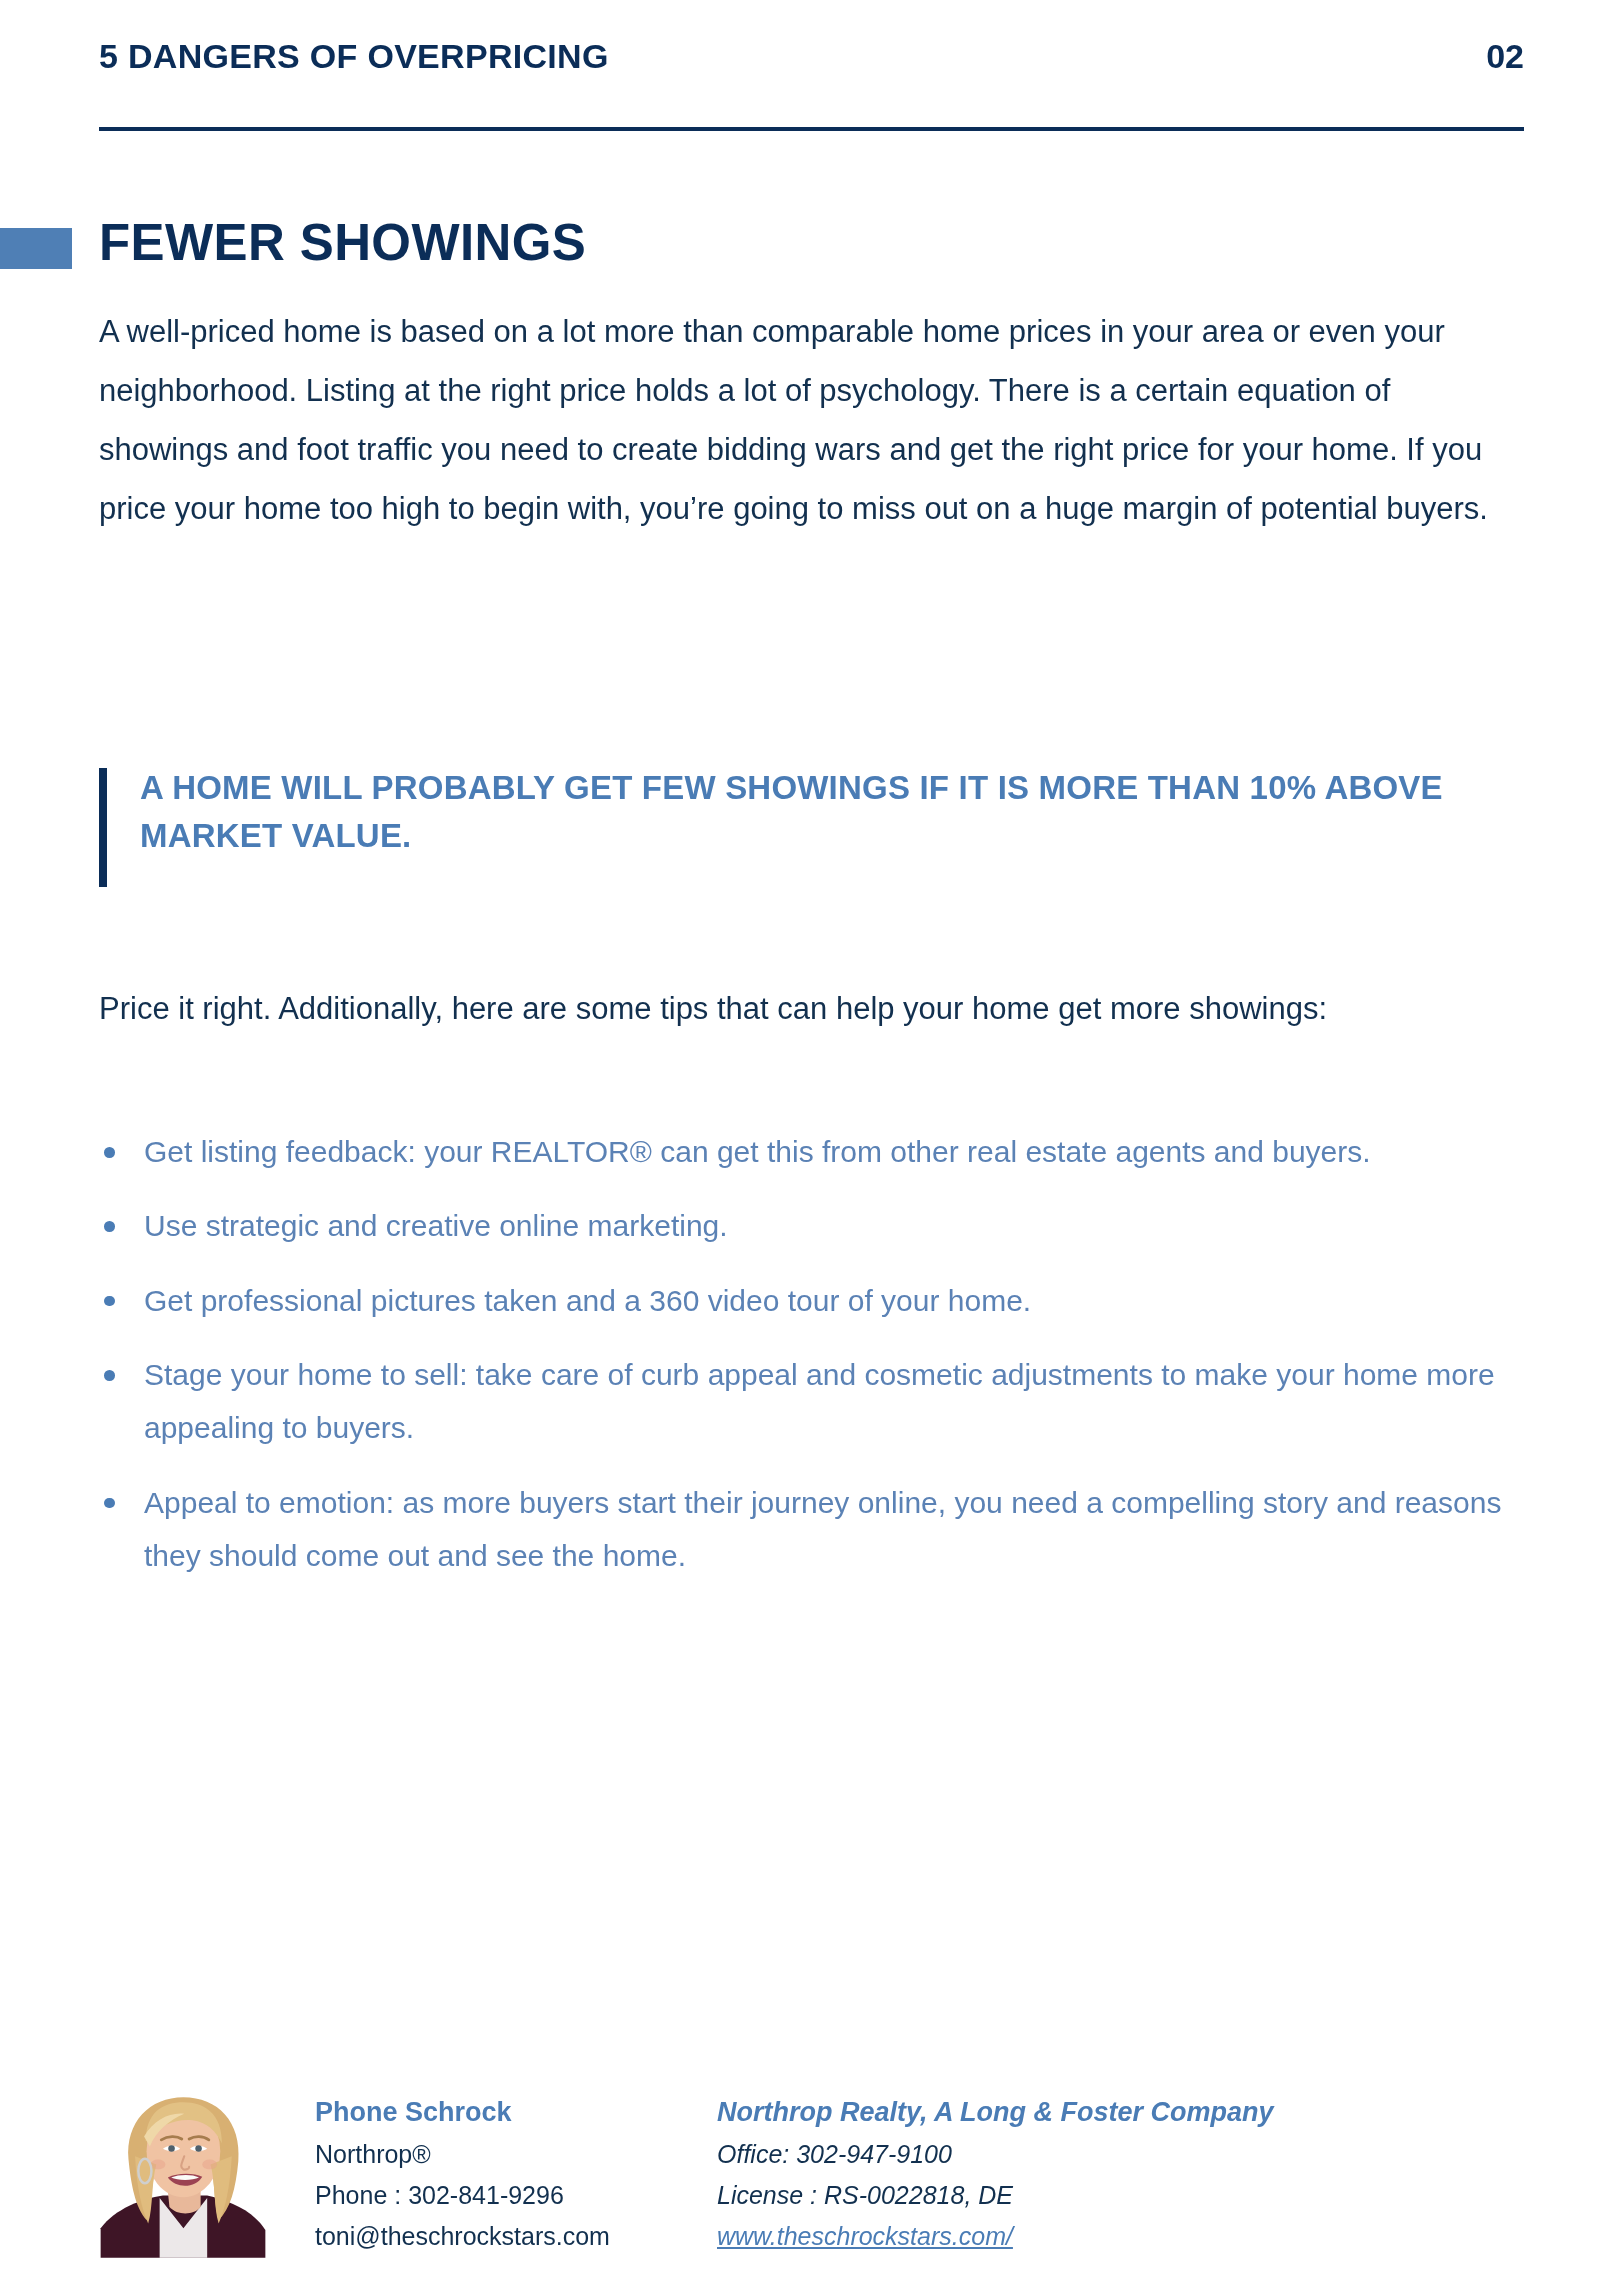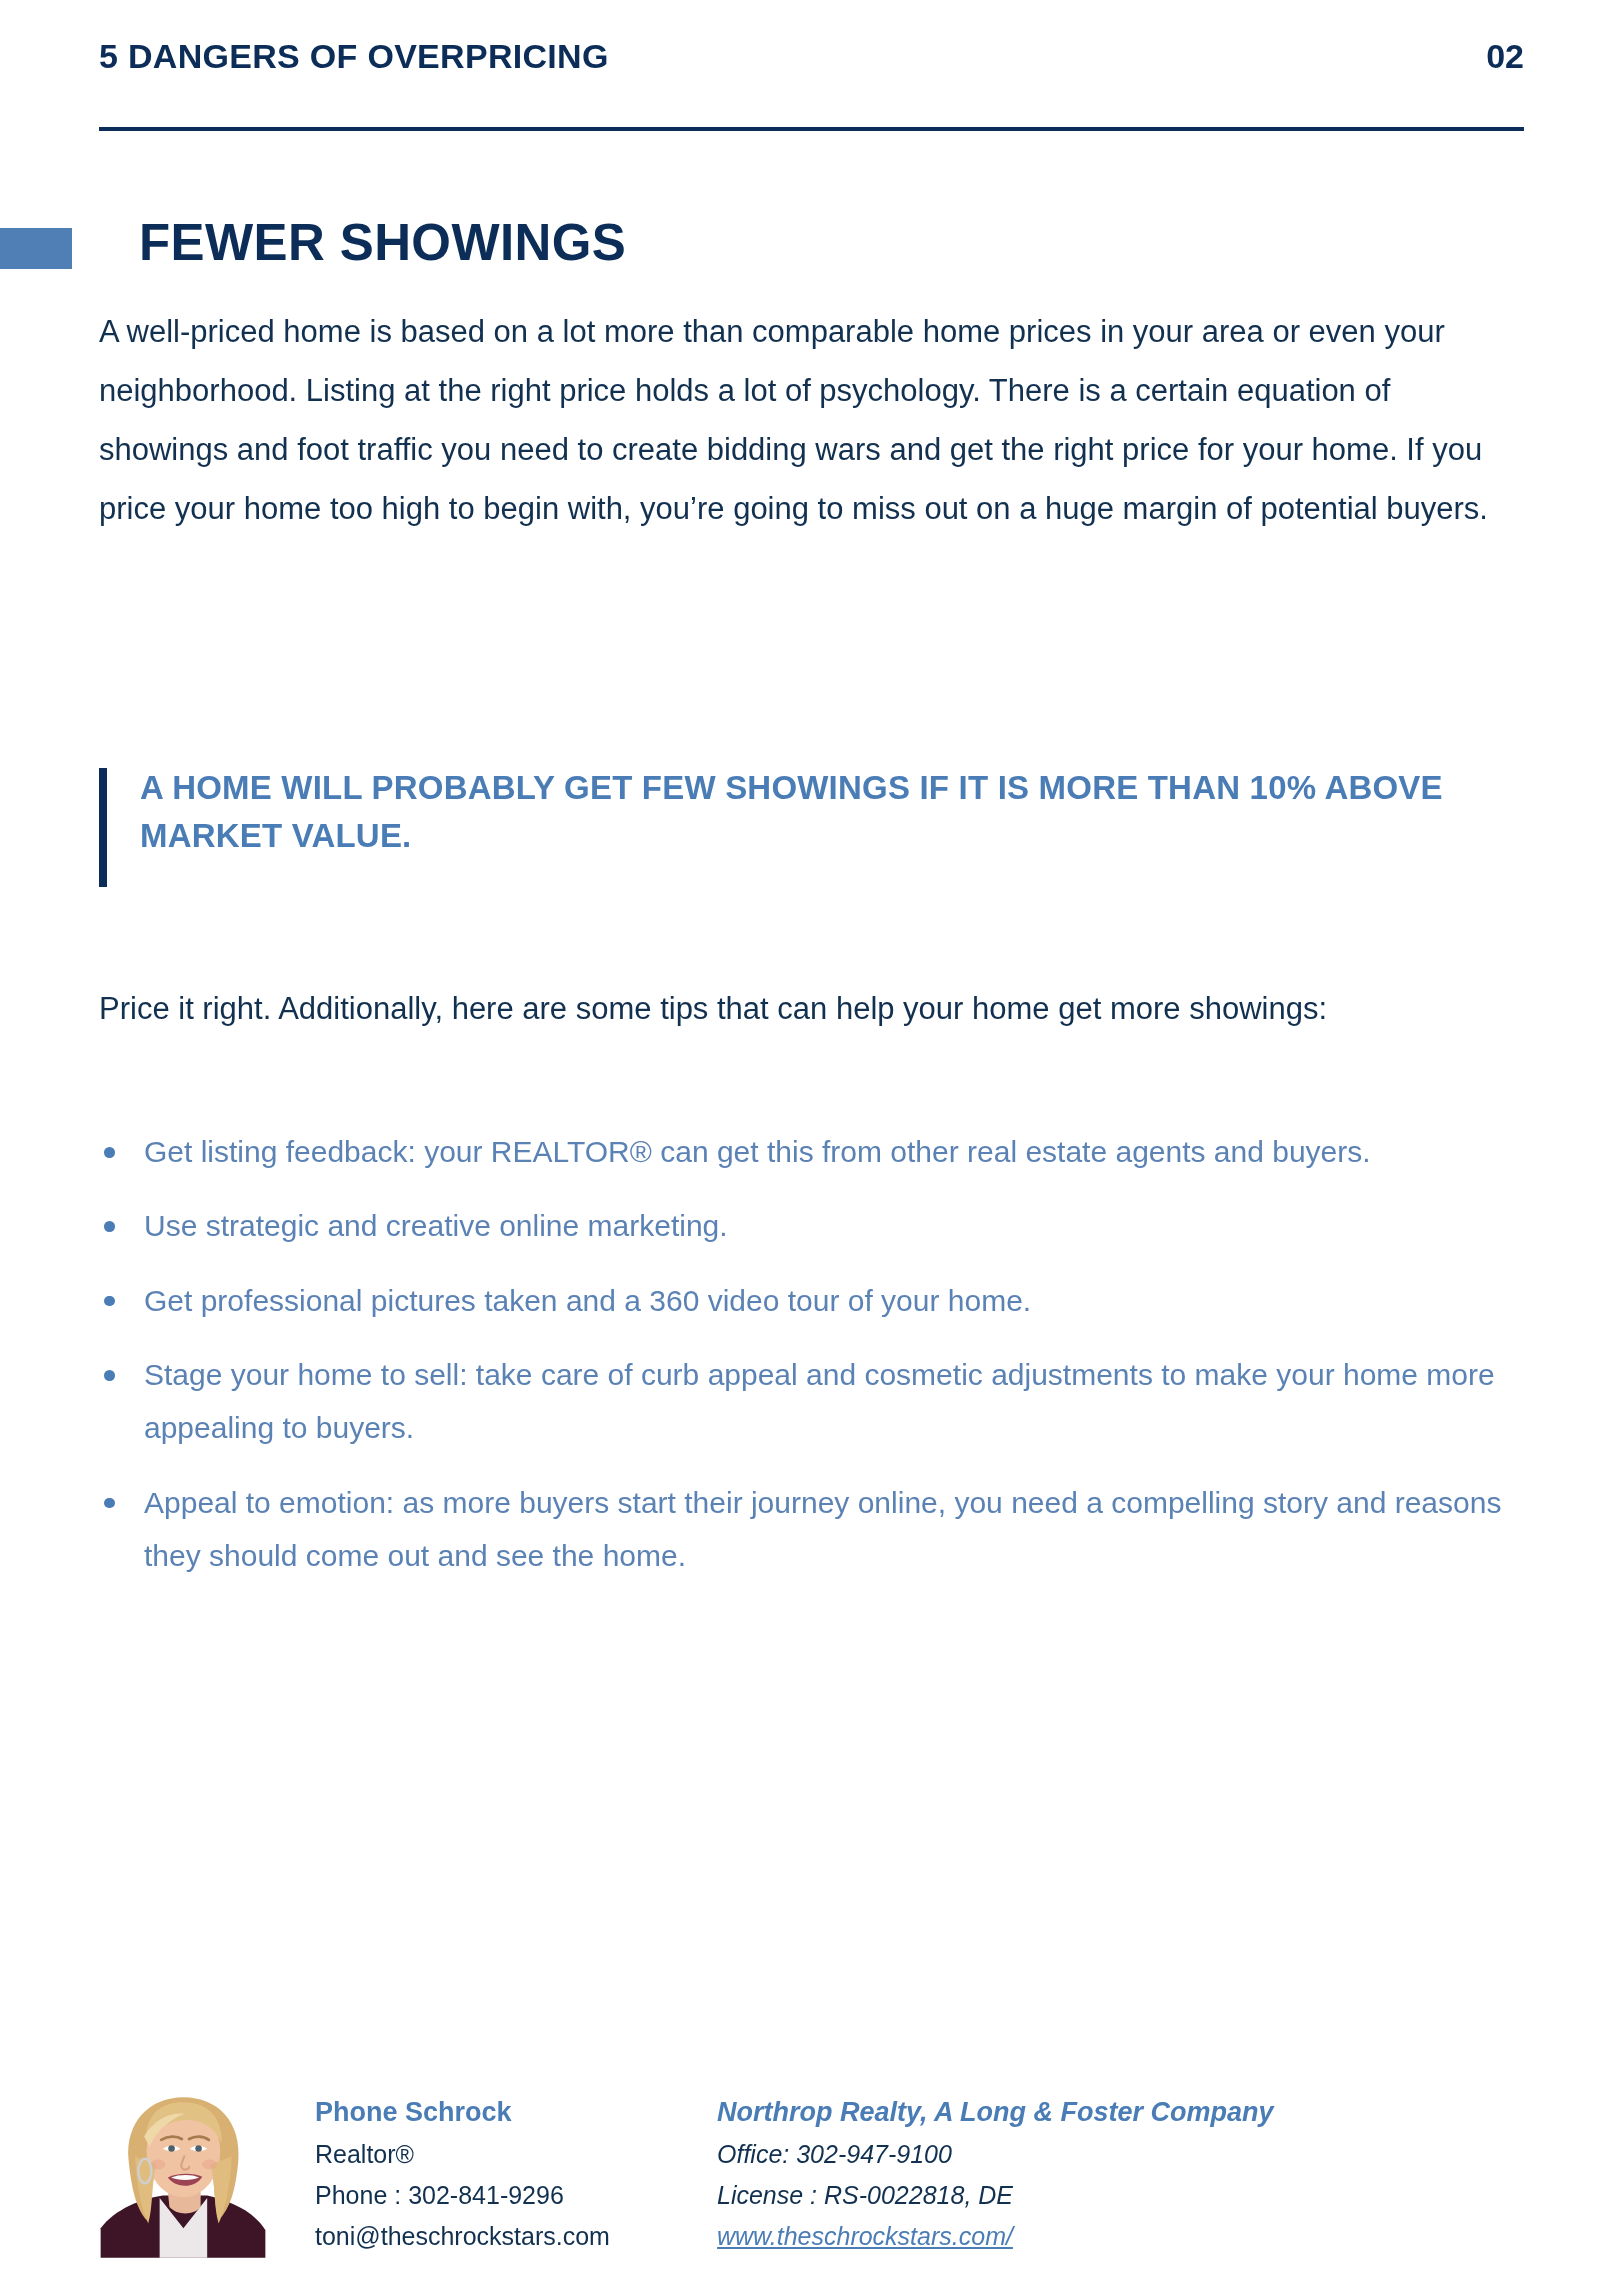--- a/index.html
+++ b/index.html
@@ -64,21 +64,20 @@
   }
   .section-title {
     position: absolute;
     left: 99px;
     top: 214px;
     font-size: 51px;
     font-weight: bold;
     letter-spacing: 0.4px;
     color: #0B2D58;
     line-height: 1.15;
-    margin-left: 40px;
   }
 
   
   .intro-paragraph {
     position: absolute;
     left: 99px;
     top: 302px;
     width: 1404px;
     font-size: 31px;
     line-height: 59px;
@@ -286,21 +285,21 @@
 
         <ellipse cx="72" cy="98" rx="9" ry="6" fill="#E8A48C" opacity="0.5"></ellipse>
         <ellipse cx="135" cy="98" rx="9" ry="6" fill="#E8A48C" opacity="0.5"></ellipse>
 
         <ellipse cx="56" cy="106" rx="8" ry="15" fill="none" stroke="#CFCFCF" stroke-width="3"></ellipse>
       </svg>
     </div>
 
     <div class="footer-agent">
       <div class="footer-name">Phone Schrock</div>
-      <div class="footer-line">Realtor®</div>
+      <div class="footer-line">Northrop®</div>
       <div class="footer-line">Phone : 302-841-9296</div>
       <div class="footer-line">toni@theschrockstars.com</div>
     </div>
 
     <div class="footer-company">
       <div class="footer-name">Northrop Realty, A Long &amp; Foster Company</div>
       <div class="footer-line">Office: 302-947-9100</div>
       <div class="footer-line">License : RS-0022818, DE</div>
       <a class="footer-link" href="#">www.theschrockstars.com/</a>
     </div>

